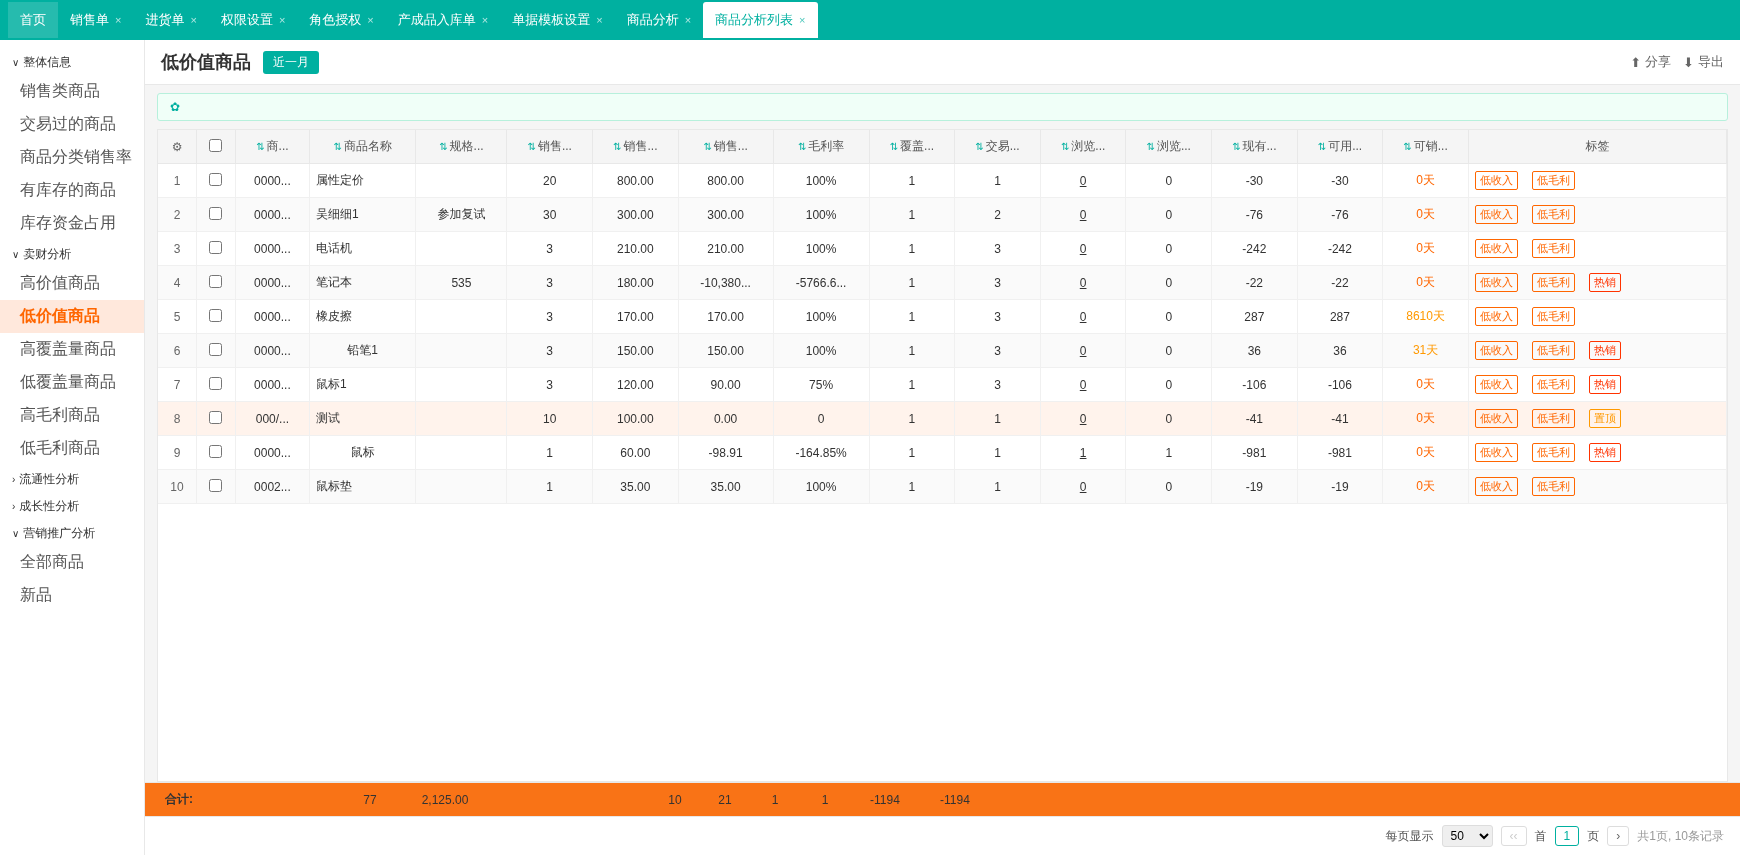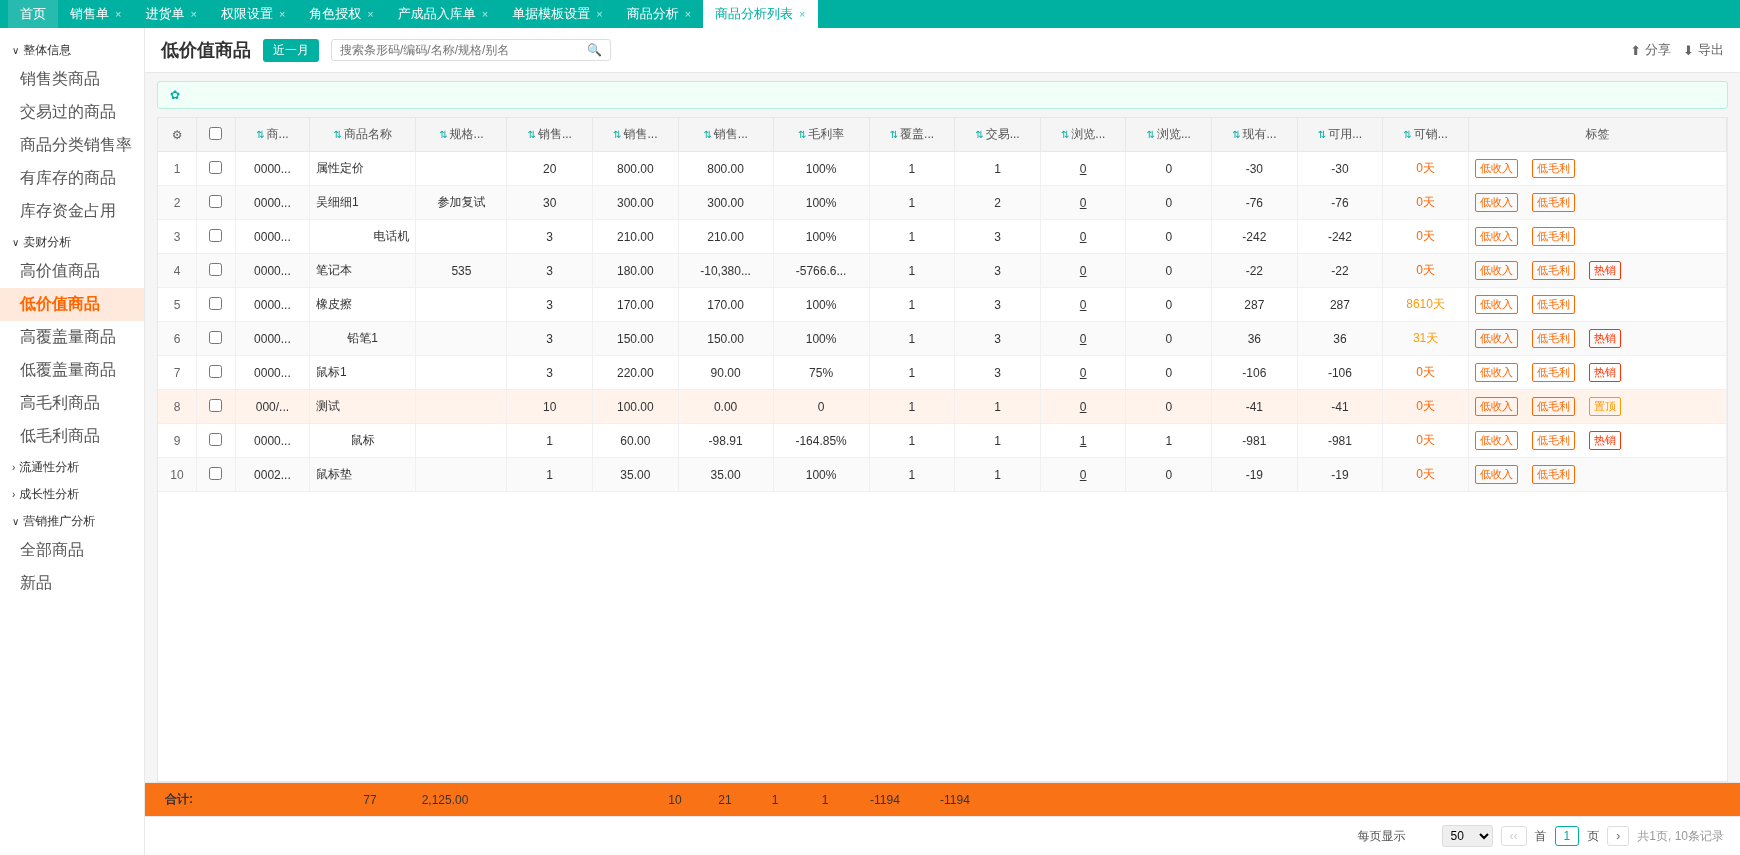--- a/index.html
+++ b/index.html
@@ -1,19 +1,19 @@
 <!DOCTYPE html>
 <html><head>
   <meta charset="utf-8">
   <style>
     * { box-sizing: border-box; margin: 0; padding: 0; }
     body { font-family: 'Microsoft YaHei', Arial, sans-serif; font-size: 12px; background: #f5f5f5; color: #333; overflow: hidden; height: 855px; display: flex; flex-direction: column; }
 
     
-    .top-nav { background: #00b0a0; display: flex; align-items: center; height: 28px; padding: 0 8px; flex-shrink: 0; }
+    .top-nav { background: #00b0a0; display: flex; align-items: center; height: 40px; padding: 0 8px; flex-shrink: 0; }
     .nav-item { color: #fff; padding: 0 12px; height: 36px; display: flex; align-items: center; cursor: pointer; font-size: 13px; white-space: nowrap; }
     .nav-item.active { background: #fff; color: #00b0a0; border-radius: 3px 3px 0 0; }
     .nav-item .close-x { margin-left: 6px; font-size: 11px; opacity: 0.7; }
     .nav-home { background: rgba(255,255,255,0.15); }
 
     
     .main-layout { display: flex; flex: 1; overflow: hidden; }
 
     
     .sidebar { width: 145px; background: #fff; border-right: 1px solid #e8e8e8; overflow-y: auto; flex-shrink: 0; padding: 8px 0; }
@@ -59,21 +59,21 @@
     .num-col { color: #666; }
 
     
     .table-footer { background: #fff; border-top: 1px solid #e8e8e8; flex-shrink: 0; }
     .sum-row { display: flex; align-items: center; padding: 8px 20px; font-size: 12px; border-bottom: 1px solid #e8e8e8; background: #f97316; }
     .sum-label { width: 185px; font-weight: bold; flex-shrink: 0; }
     .sum-values { display: flex; gap: 0; flex: 1; }
 
     .pagination-bar { display: flex; align-items: center; justify-content: flex-end; padding: 8px 16px; gap: 8px; font-size: 12px; color: #555; }
     .page-size-label { }
-    .page-size-select { border: 1px solid #ddd; border-radius: 3px; padding: 2px 4px; font-size: 12px; margin-left: 28px; }
+    .page-size-select { border: 1px solid #ddd; border-radius: 3px; padding: 2px 4px; font-size: 12px; }
     .page-nav-btn { border: 1px solid #ddd; background: #fff; padding: 2px 8px; border-radius: 3px; cursor: pointer; color: #666; font-size: 12px; }
     .page-nav-btn:disabled { color: #ccc; cursor: default; }
     .page-current { border: 1px solid #00b0a0; border-radius: 3px; padding: 2px 8px; color: #00b0a0; background: #fff; font-size: 12px; }
     .page-info { color: #999; }
 
     
     .table-wrapper::-webkit-scrollbar { width: 6px; height: 6px; }
     .table-wrapper::-webkit-scrollbar-thumb { background: #ccc; border-radius: 3px; }
   </style>
 </head>
@@ -153,24 +153,20 @@
     </div>
     <div class="sidebar-item">全部商品</div>
     <div class="sidebar-item">新品</div>
   </div>
 
   <div class="content">
 
     <div class="content-header">
       <span class="content-title">低价值商品</span>
       <button class="period-btn">近一月</button>
-      <div class="search-box">
-        <input type="text" placeholder="搜索条形码/编码/名称/规格/别名" style="">
-        <span class="search-icon">🔍</span>
-      </div>
       <div class="header-actions">
         <div class="header-action-btn">
           <span>⬆</span>
           <span>分享</span>
         </div>
         <div class="header-action-btn">
           <span>⬇</span>
           <span>导出</span>
         </div>
       </div>
@@ -239,21 +235,21 @@
       <td>0</td>
       <td>-76</td>
       <td>-76</td>
       <td style="color:#ff6600;">0天</td>
       <td style="text-align:left;"><span class="tag tag-red">低收入</span><span class="tag tag-red">低毛利</span></td>
     </tr>
             <tr>
       <td class="num-col">3</td>
       <td class="checkbox-cell"><input type="checkbox" style=""></td>
       <td>0000...</td>
-      <td style="text-align:right;">电话机</td>
+      <td style="text-align:left;">电话机</td>
       <td></td>
       <td>3</td>
       <td>210.00</td>
       <td>210.00</td>
       <td>100%</td>
       <td>1</td>
       <td>3</td>
       <td class="underline-link">0</td>
       <td>0</td>
       <td>-242</td>
@@ -318,21 +314,21 @@
       <td style="color:#ff9900;">31天</td>
       <td style="text-align:left;"><span class="tag tag-red">低收入</span><span class="tag tag-red">低毛利</span><span class="tag tag-hot">热销</span></td>
     </tr>
             <tr>
       <td class="num-col">7</td>
       <td class="checkbox-cell"><input type="checkbox" style=""></td>
       <td>0000...</td>
       <td style="text-align:left;">鼠标1</td>
       <td></td>
       <td>3</td>
-      <td>220.00</td>
+      <td>120.00</td>
       <td>90.00</td>
       <td>75%</td>
       <td>1</td>
       <td>3</td>
       <td class="underline-link">0</td>
       <td>0</td>
       <td>-106</td>
       <td>-106</td>
       <td style="color:#ff6600;">0天</td>
       <td style="text-align:left;"><span class="tag tag-red">低收入</span><span class="tag tag-red">低毛利</span><span class="tag tag-hot">热销</span></td>

